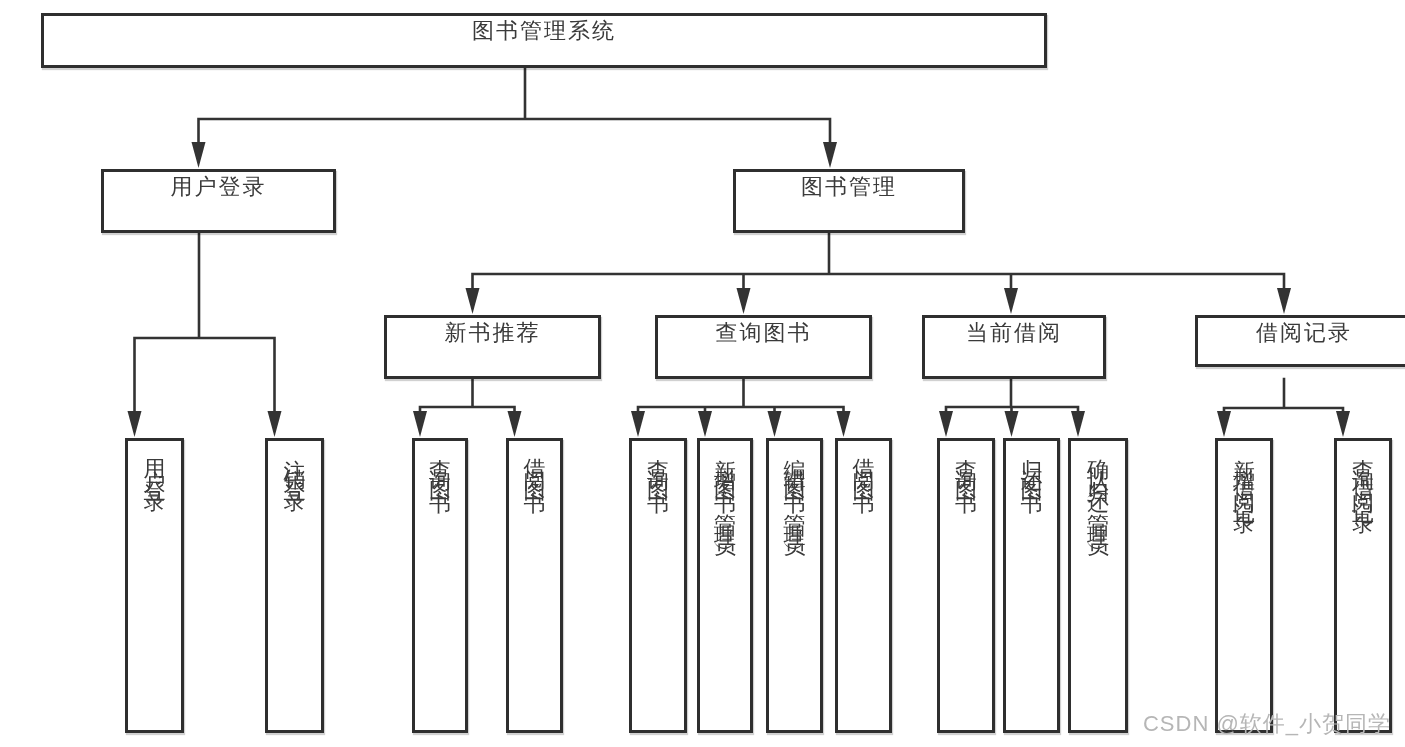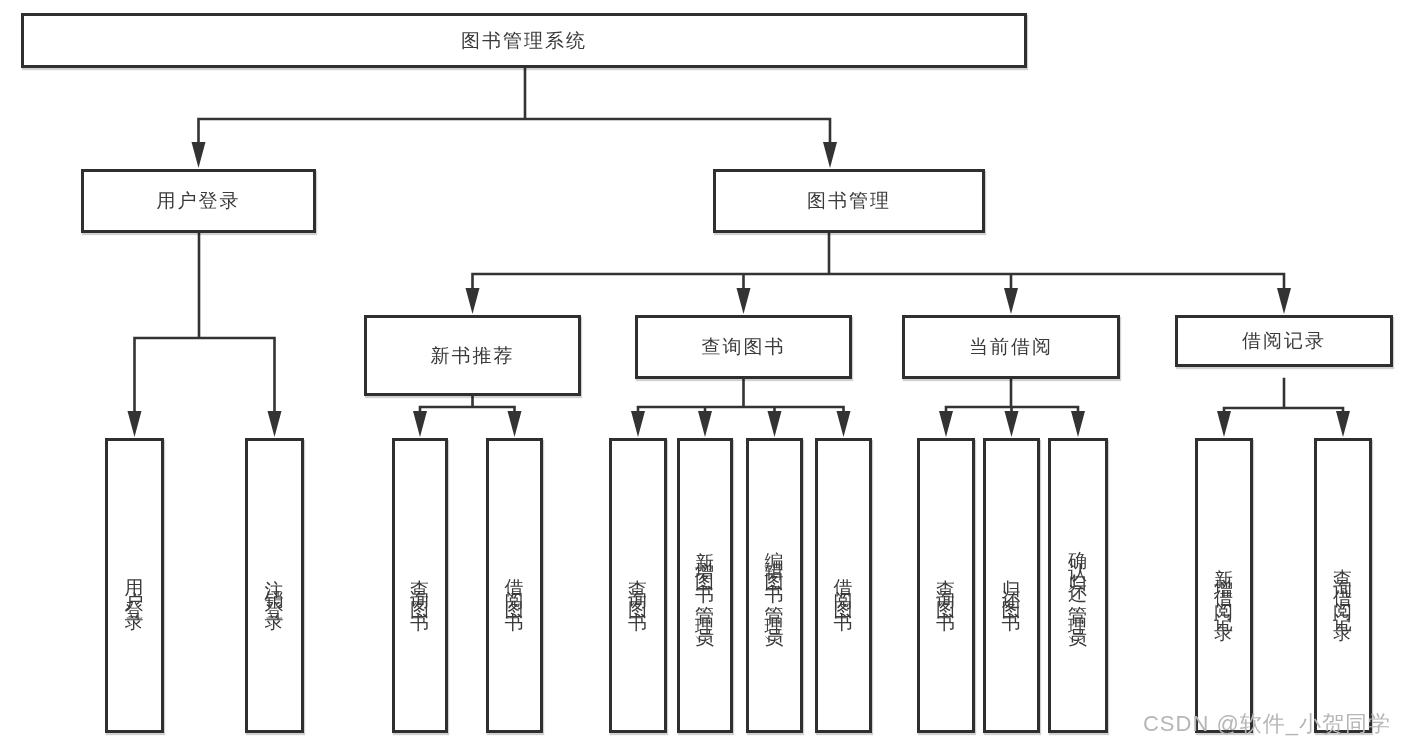--- a/index.html
+++ b/index.html
@@ -21,24 +21,25 @@
     position:absolute;left:0;top:0;width:1405px;height:747px;
   }
   .connectors path{
     stroke:var(--line);stroke-width:2.6;fill:none;stroke-linecap:square;
   }
   .connectors polygon{fill:var(--line);}
   .node{
     position:absolute;
     background:#ffffff;
     border:3px solid var(--border);
-    display:flex;align-items:center;justify-content:center;
+    display:flex;align-items:flex-start;justify-content:center;
     color:var(--text);
-    font-size:19px;
+    font-size:22px;
     box-shadow:1px 2px 1px rgba(0,0,0,0.18);
+    margin-left:20px;
   }
   .node .lbl{
     letter-spacing:2px;
     white-space:nowrap;
   }
   .vnode .lbl{
     writing-mode:vertical-rl;
     text-orientation:mixed;
     letter-spacing:11px;
     line-height:1;
@@ -96,31 +97,31 @@
     <polygon points="1336,411 1350,411 1343,437"></polygon>
   </svg>
 
   <div class="node" style="left:21px;top:13px;width:1006px;height:55px">
     <span class="lbl">图书管理系统</span>
   </div>
 
   <div class="node" style="left:81px;top:169px;width:235px;height:64px">
     <span class="lbl">用户登录</span>
   </div>
-  <div class="node" style="left:713px;top:169px;width:272px;height:64px">
+  <div class="node" style="left:713px;top:169px;width:232px;height:64px">
     <span class="lbl">图书管理</span>
   </div>
 
-  <div class="node" style="left:364px;top:315px;width:217px;height:81px">
+  <div class="node" style="left:364px;top:315px;width:217px;height:64px">
     <span class="lbl">新书推荐</span>
   </div>
   <div class="node" style="left:635px;top:315px;width:217px;height:64px">
     <span class="lbl">查询图书</span>
   </div>
-  <div class="node" style="left:902px;top:315px;width:218px;height:64px">
+  <div class="node" style="left:902px;top:315px;width:184px;height:64px">
     <span class="lbl">当前借阅</span>
   </div>
   <div class="node" style="left:1175px;top:315px;width:218px;height:52px">
     <span class="lbl">借阅记录</span>
   </div>
 
   <div class="node vnode" style="left:105px;top:438px;width:59px;height:295px">
     <span class="lbl">用户登录</span>
   </div>
   <div class="node vnode" style="left:245px;top:438px;width:59px;height:295px">

